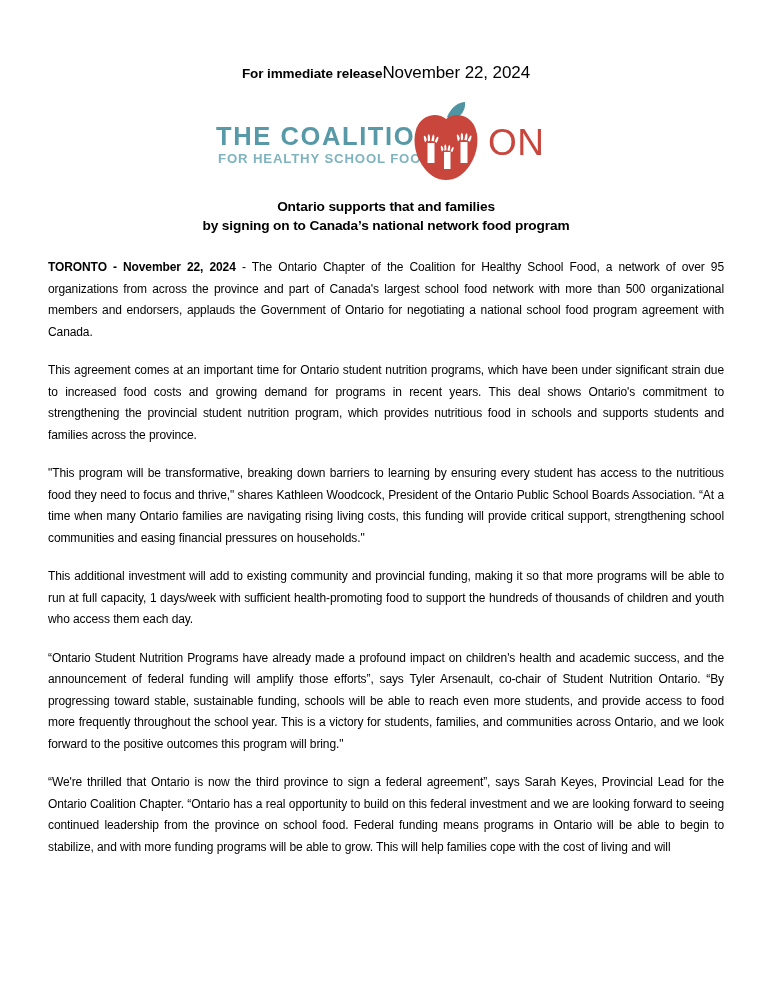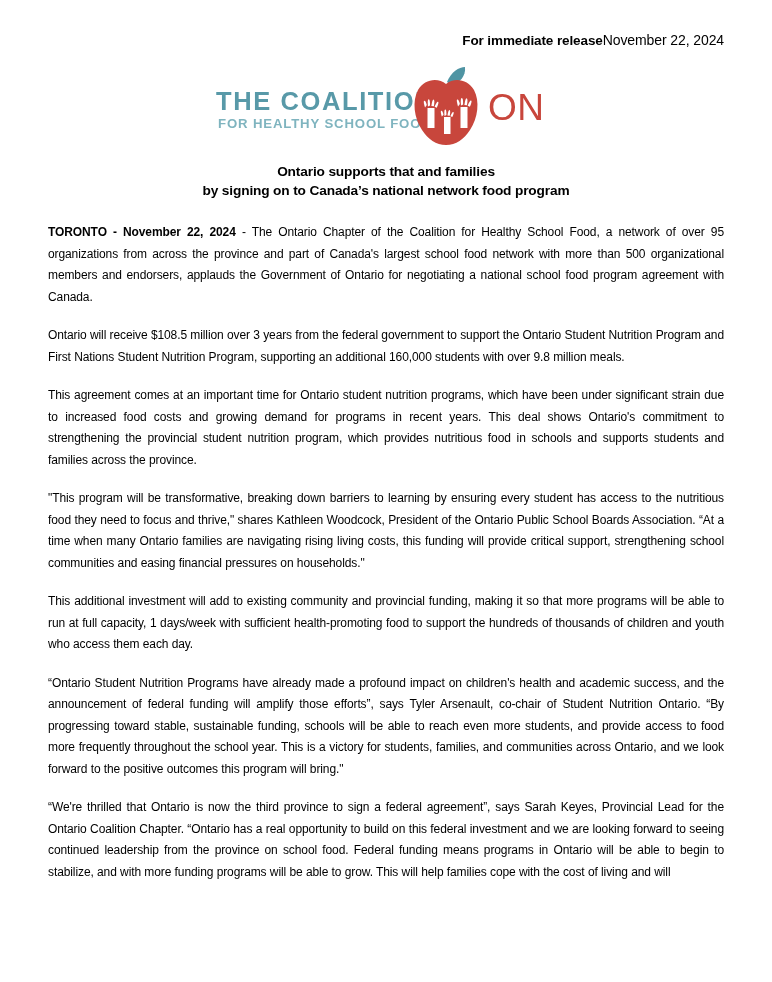--- a/index.html
+++ b/index.html
@@ -19,31 +19,31 @@
     width: 772px;
     height: 982px;
     box-sizing: border-box;
     padding: 0 48px;
     background: #ffffff;
   }
 
   
   .header-row {
     display: flex;
-    justify-content: flex-end;
+    justify-content: center;
     align-items: baseline;
-    padding-top: 32px;
+    padding-top: 63px;
   }
   .release-label {
     font-size: 13.5px;
     font-weight: bold;
     letter-spacing: -0.1px;
   }
   .release-date {
-    font-size: 14px;
+    font-size: 17px;
     font-weight: normal;
     letter-spacing: -0.1px;
   }
 
   
   .logo-wrap {
     display: flex;
     justify-content: center;
     margin-top: 14px;
   }
@@ -148,21 +148,20 @@
 
   <div class="title-block">
     <div class="title-line">Ontario supports that and families</div>
     <div class="title-line">by signing on to Canada’s national network food program</div>
   </div>
 
   <div class="body-block">
     <p class="para">
       <span class="lead-bold">TORONTO - November 22, 2024</span><span> - The Ontario Chapter of the Coalition for Healthy School Food, a network of over 95 organizations from across the province and part of Canada's largest school food network with more than 500 organizational members and endorsers, applauds the Government of Ontario for negotiating a national school food program agreement with Canada.</span>
     </p>
-    <p class="para">Ontario will receive $108.5 million over 3 years from the federal government to support the Ontario Student Nutrition Program and First Nations Student Nutrition Program, supporting an additional 160,000 students with over 9.8 million meals.</p>
     <p class="para">This agreement comes at an important time for Ontario student nutrition programs, which have been under significant strain due to increased food costs and growing demand for programs in recent years. This deal shows Ontario's commitment to strengthening the provincial student nutrition program, which provides nutritious food in schools and supports students and families across the province.</p>
     <p class="para">"This program will be transformative, breaking down barriers to learning by ensuring every student has access to the nutritious food they need to focus and thrive," shares Kathleen Woodcock, President of the Ontario Public School Boards Association. “At a time when many Ontario families are navigating rising living costs, this funding will provide critical support, strengthening school communities and easing financial pressures on households."</p>
     <p class="para">This additional investment will add to existing community and provincial funding, making it so that more programs will be able to run at full capacity, 1 days/week with sufficient health-promoting food to support the hundreds of thousands of children and youth who access them each day.</p>
     <p class="para">“Ontario Student Nutrition Programs have already made a profound impact on children's health and academic success, and the announcement of federal funding will amplify those efforts”, says Tyler Arsenault, co-chair of Student Nutrition Ontario. “By progressing toward stable, sustainable funding, schools will be able to reach even more students, and provide access to food more frequently throughout the school year. This is a victory for students, families, and communities across Ontario, and we look forward to the positive outcomes this program will bring."</p>
     <p class="para">“We're thrilled that Ontario is now the third province to sign a federal agreement”, says Sarah Keyes, Provincial Lead for the Ontario Coalition Chapter. “Ontario has a real opportunity to build on this federal investment and we are looking forward to seeing continued leadership from the province on school food. Federal funding means programs in Ontario will be able to begin to stabilize, and with more funding programs will be able to grow. This will help families cope with the cost of living and will</p>
   </div>
 
 </div>
 
 </body></html>

